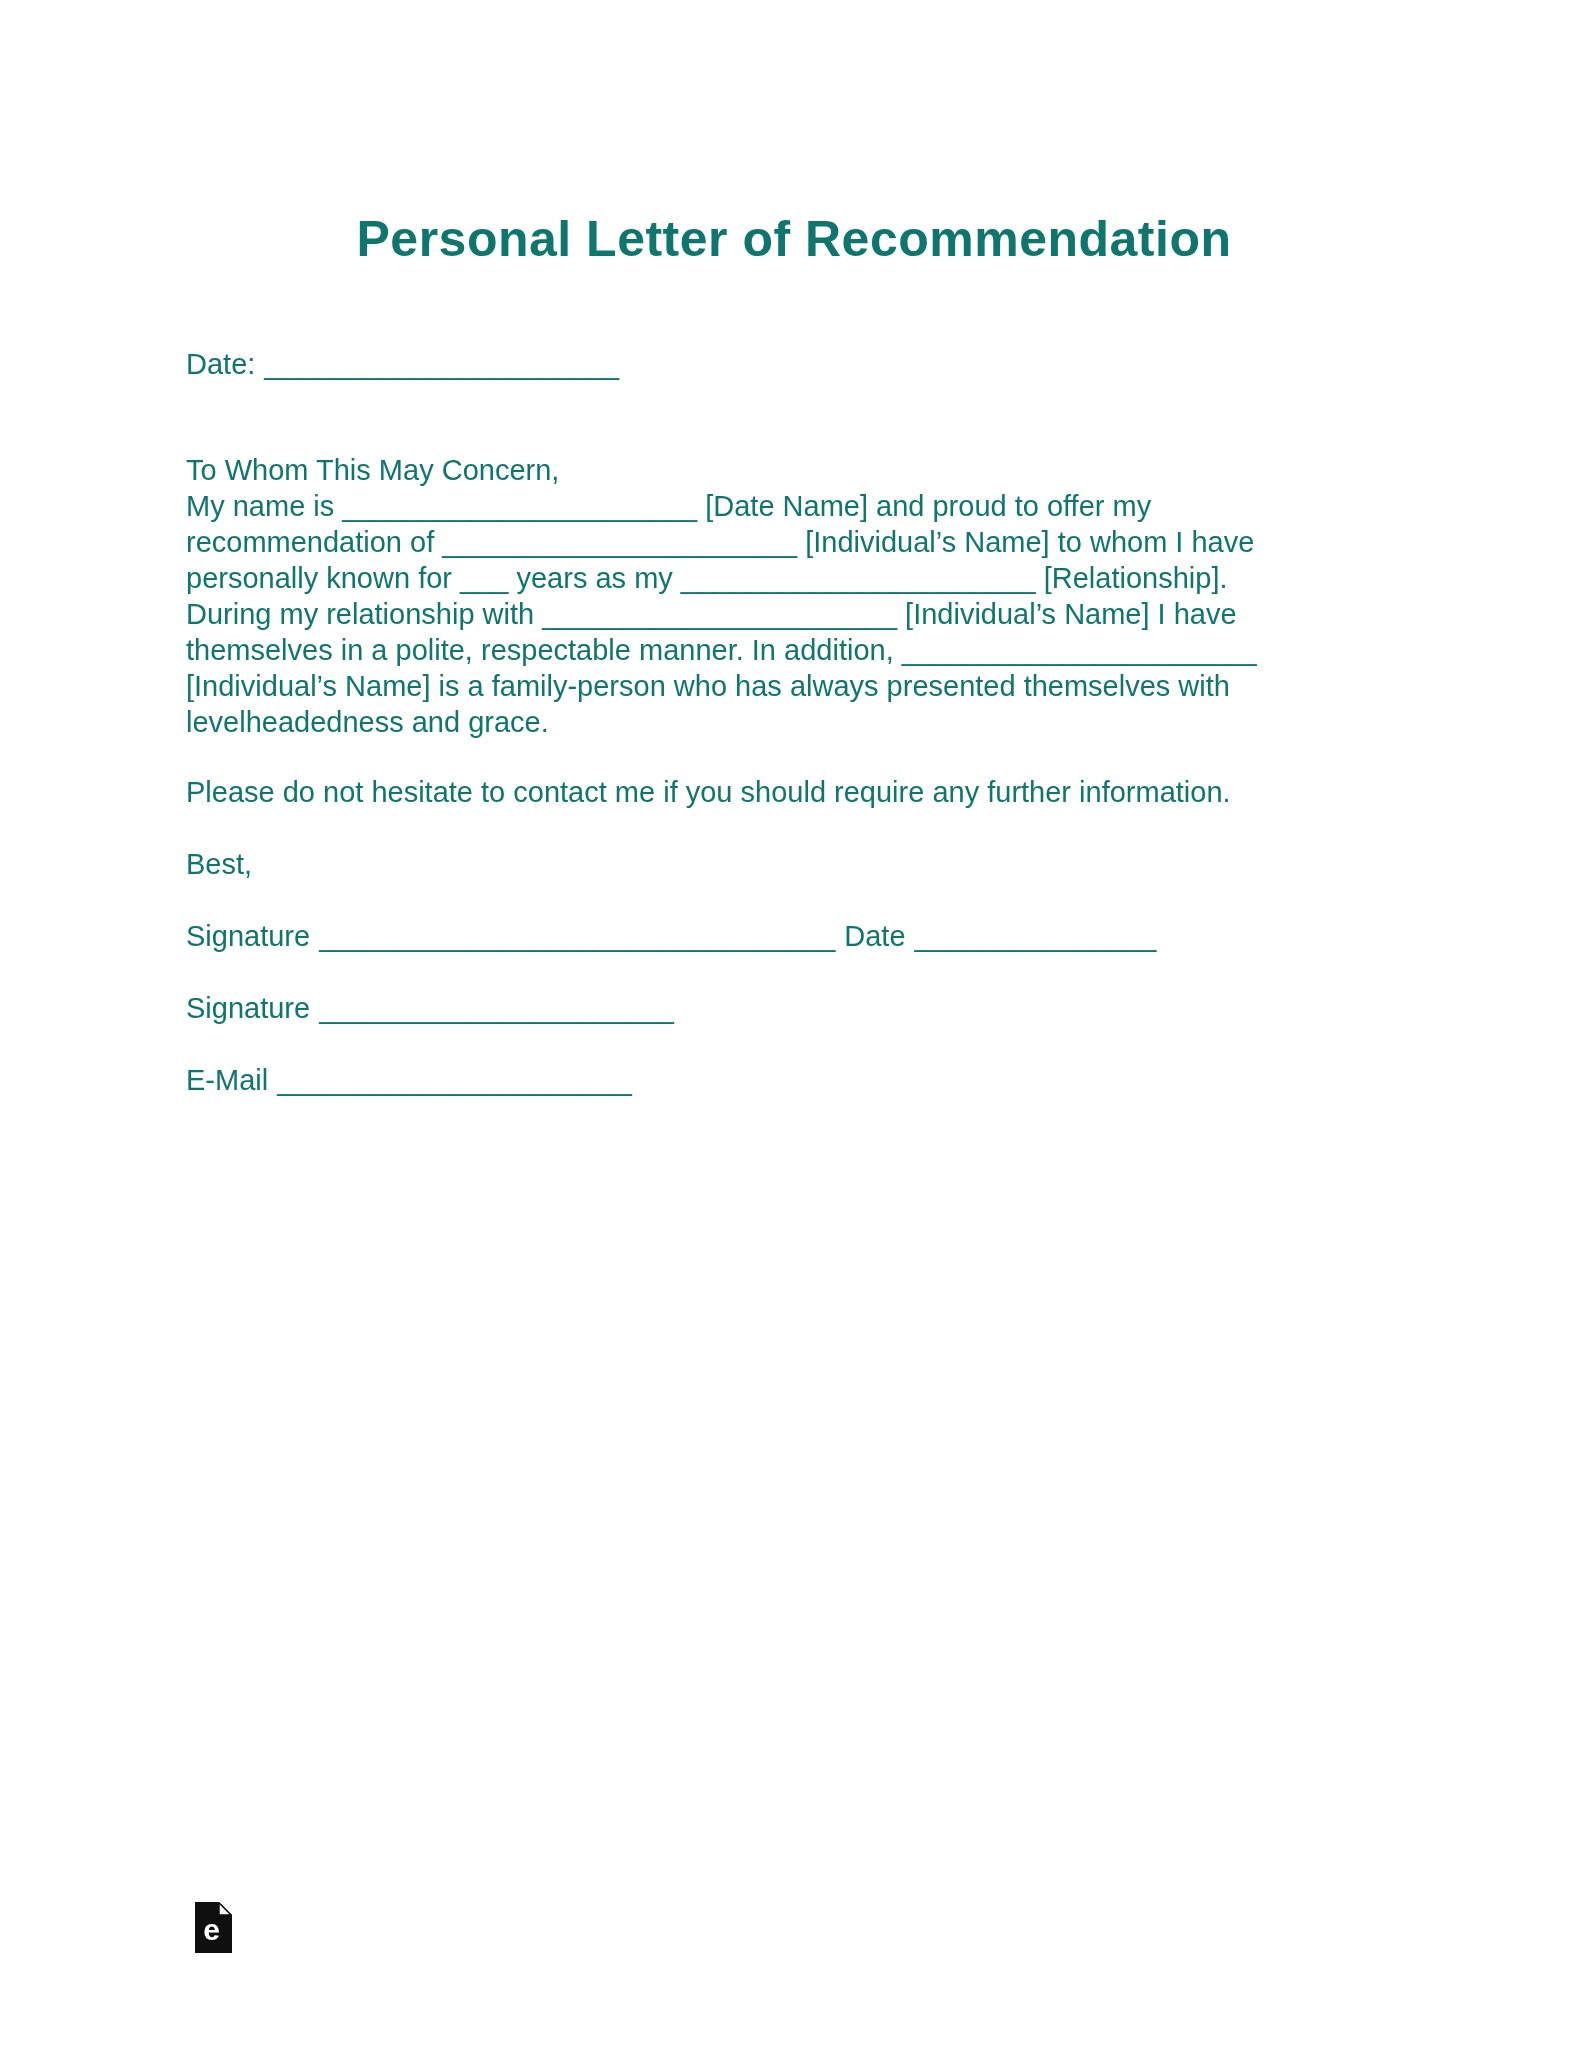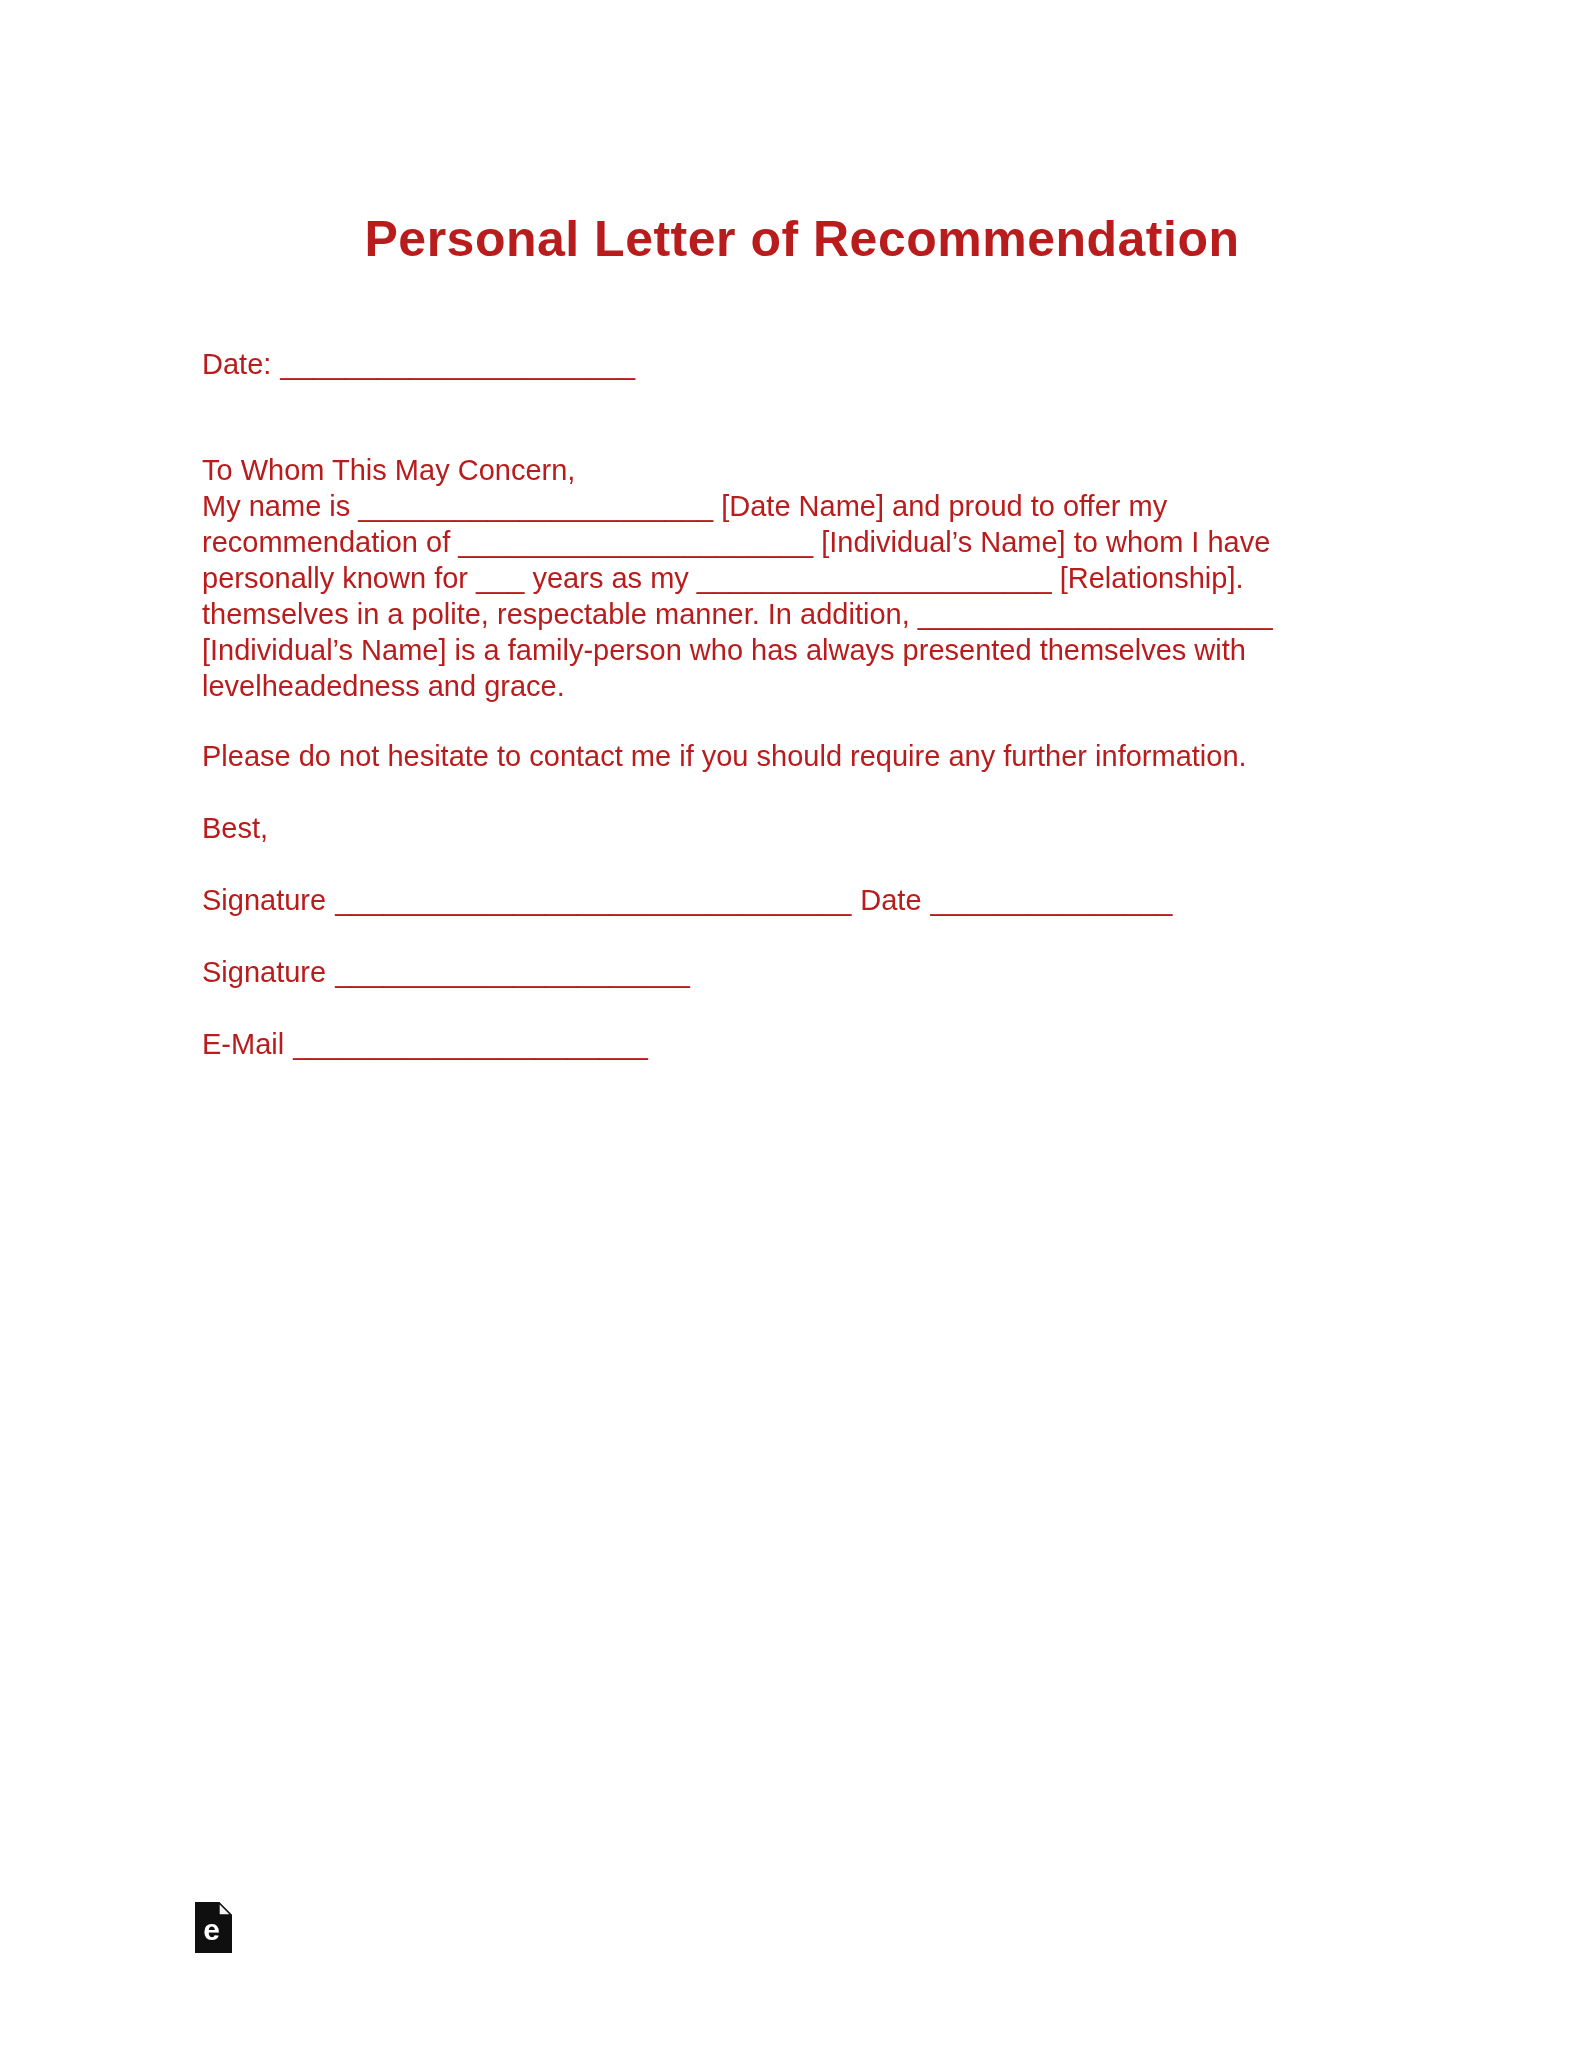--- a/index.html
+++ b/index.html
@@ -5,27 +5,26 @@
   html, body {
     margin: 0;
     padding: 0;
     background: #ffffff;
   }
   .page {
     position: relative;
     width: 1582px;
     height: 2048px;
     background: #ffffff;
-    color: #b91c1c;
+    color: #0f766e;
     font-family: "Liberation Sans", "DejaVu Sans", sans-serif;
     font-size: 29px;
     line-height: 36px;
     overflow: hidden;
     box-sizing: border-box;
-    padding-left: 16px;
   }
   .content {
     display: flow-root;
     padding-left: 186px;
     padding-right: 180px;
   }
   .doc-title {
     margin: 0;
     padding-top: 210px;
     text-align: center;
@@ -73,20 +72,21 @@
 
     <div class="line gap-double">To Whom This May Concern,</div>
 
     <div class="para gap-single">
       <div class="line">My name is ______________________ [Date Name] and proud to offer my</div>
       <div class="line">recommendation of ______________________ [Individual’s Name] to whom I have</div>
       <div class="line">personally known for ___ years as my ______________________ [Relationship].</div>
     </div>
 
     <div class="para gap-single">
+      <div class="line">During my relationship with ______________________ [Individual’s Name] I have</div>
       <div class="line">themselves in a polite, respectable manner. In addition, ______________________</div>
       <div class="line">[Individual’s Name] is a family-person who has always presented themselves with</div>
       <div class="line">levelheadedness and grace.</div>
     </div>
 
     <div class="line gap-single-sm">Please do not hesitate to contact me if you should require any further information.</div>
 
     <div class="line gap-single">Best,</div>
 
     <div class="field-row gap-single">

